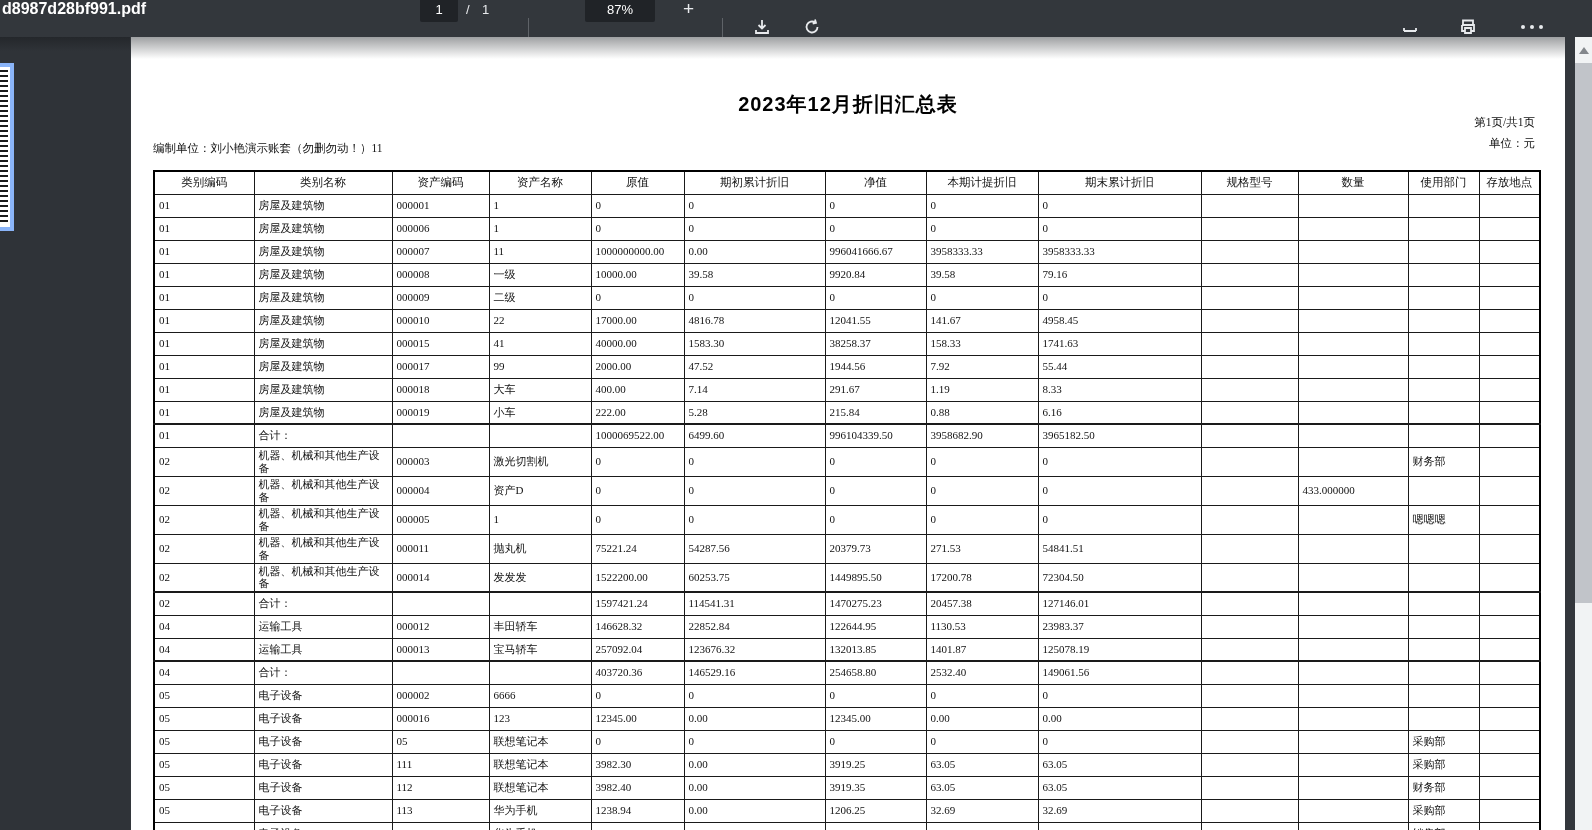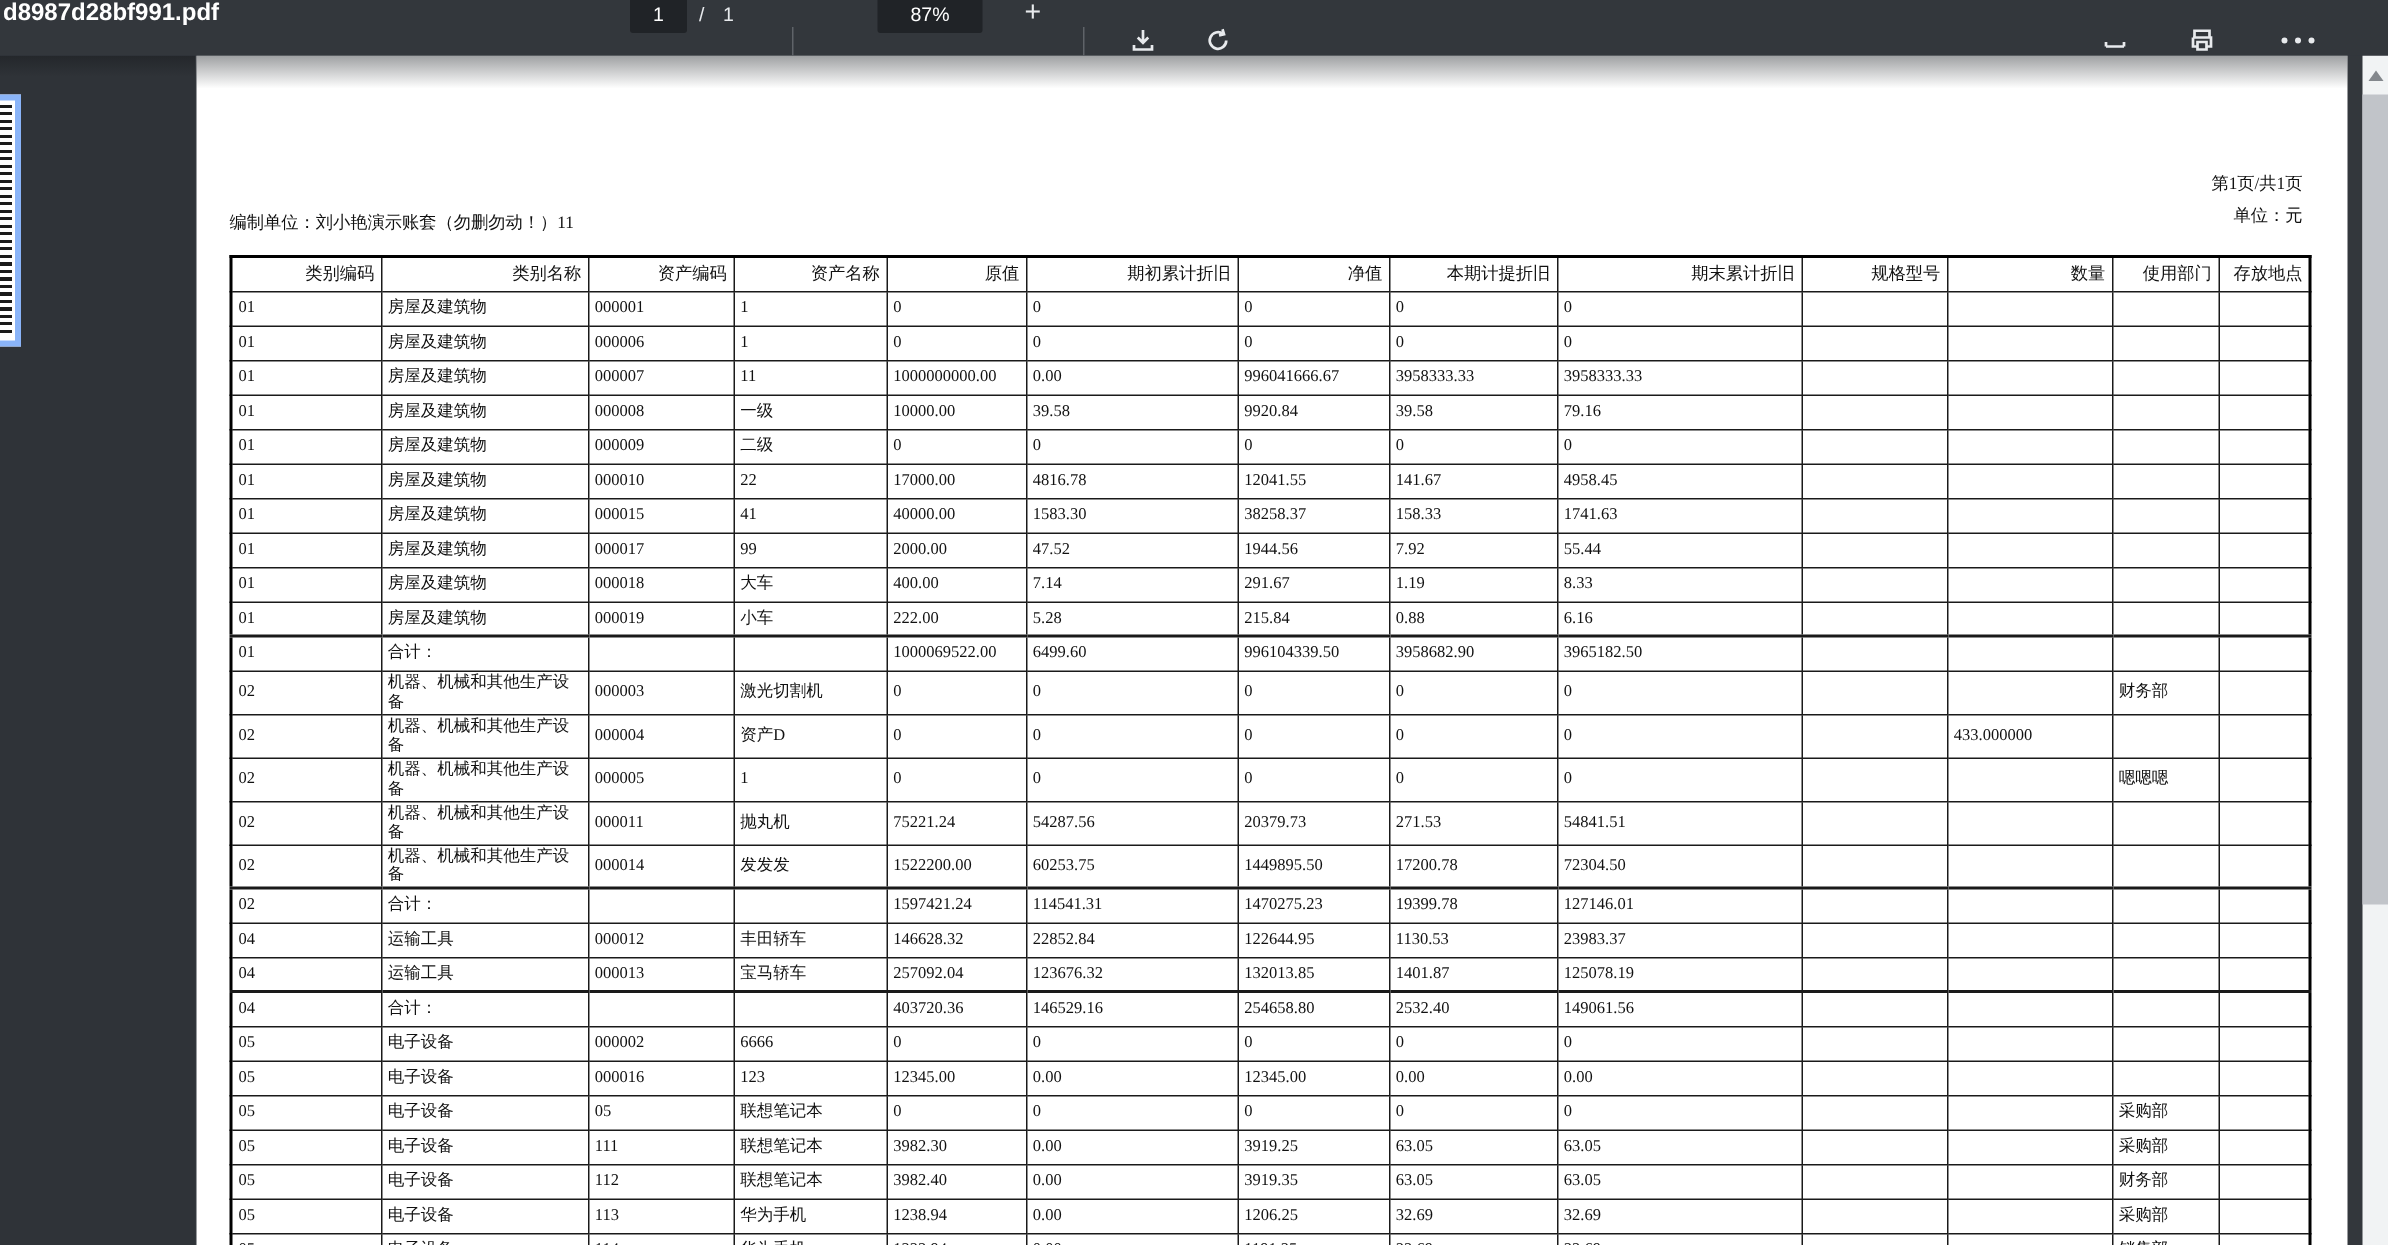--- a/index.html
+++ b/index.html
@@ -46,21 +46,21 @@
   .meta-pageinfo { top:78px; right:30px; }
   .meta-prepared { top:104px; left:22px; }
   .meta-unit { top:99px; right:30px; }
 
   
   table.dep { position:absolute; left:22px; top:133px; border-collapse:collapse; table-layout:fixed;
               width:1386px; font-family:"Liberation Serif", serif; }
   table.dep th, table.dep td { border:1px solid #1a1a1a; font-weight:normal; font-size:11px;
               padding:1px 4px; overflow:hidden; color:#111; vertical-align:middle; }
   table.dep { border:2px solid #000; }
-  table.dep th { text-align:right; height:23px; font-size:11.5px; }
+  table.dep th { text-align:center; height:23px; font-size:11.5px; }
   table.dep td { height:23px; text-align:left; line-height:1.15; }
   tr.tall td { height:29px; }
   tr.sum td { border-top-width:2px; }
   tr.clipped td { border-bottom:none; }
 </style>
 </head>
 <body>
 
 <div class="toolbar">
   <div class="toolbar-inner">
@@ -113,20 +113,21 @@
 <div class="content">
 
   <div class="sidebar">
     <div class="thumb">
       <div class="thumb-lines"></div>
     </div>
   </div>
 
   <div class="page-wrap">
     <div class="page">
+      <div class="doc-title">2023年12月折旧汇总表</div>
       <div class="meta meta-pageinfo">第1页/共1页</div>
       <div class="meta meta-prepared">编制单位：刘小艳演示账套（勿删勿动！）11</div>
       <div class="meta meta-unit">单位：元</div>
 
       <table class="dep">
         <colgroup>
           <col style="width:100px">
             <col style="width:138px">
             <col style="width:97px">
           <col style="width:102px">
@@ -399,21 +400,21 @@
               <td></td>
             </tr>
             <tr class="sum">
               <td>02</td>
               <td>合计：</td>
               <td></td>
               <td></td>
               <td>1597421.24</td>
               <td>114541.31</td>
               <td>1470275.23</td>
-              <td>19399.78</td>
+              <td>20457.38</td>
               <td>127146.01</td>
               <td></td>
               <td></td>
               <td></td>
               <td></td>
             </tr>
             <tr>
               <td>04</td>
               <td>运输工具</td>
               <td>000012</td>

